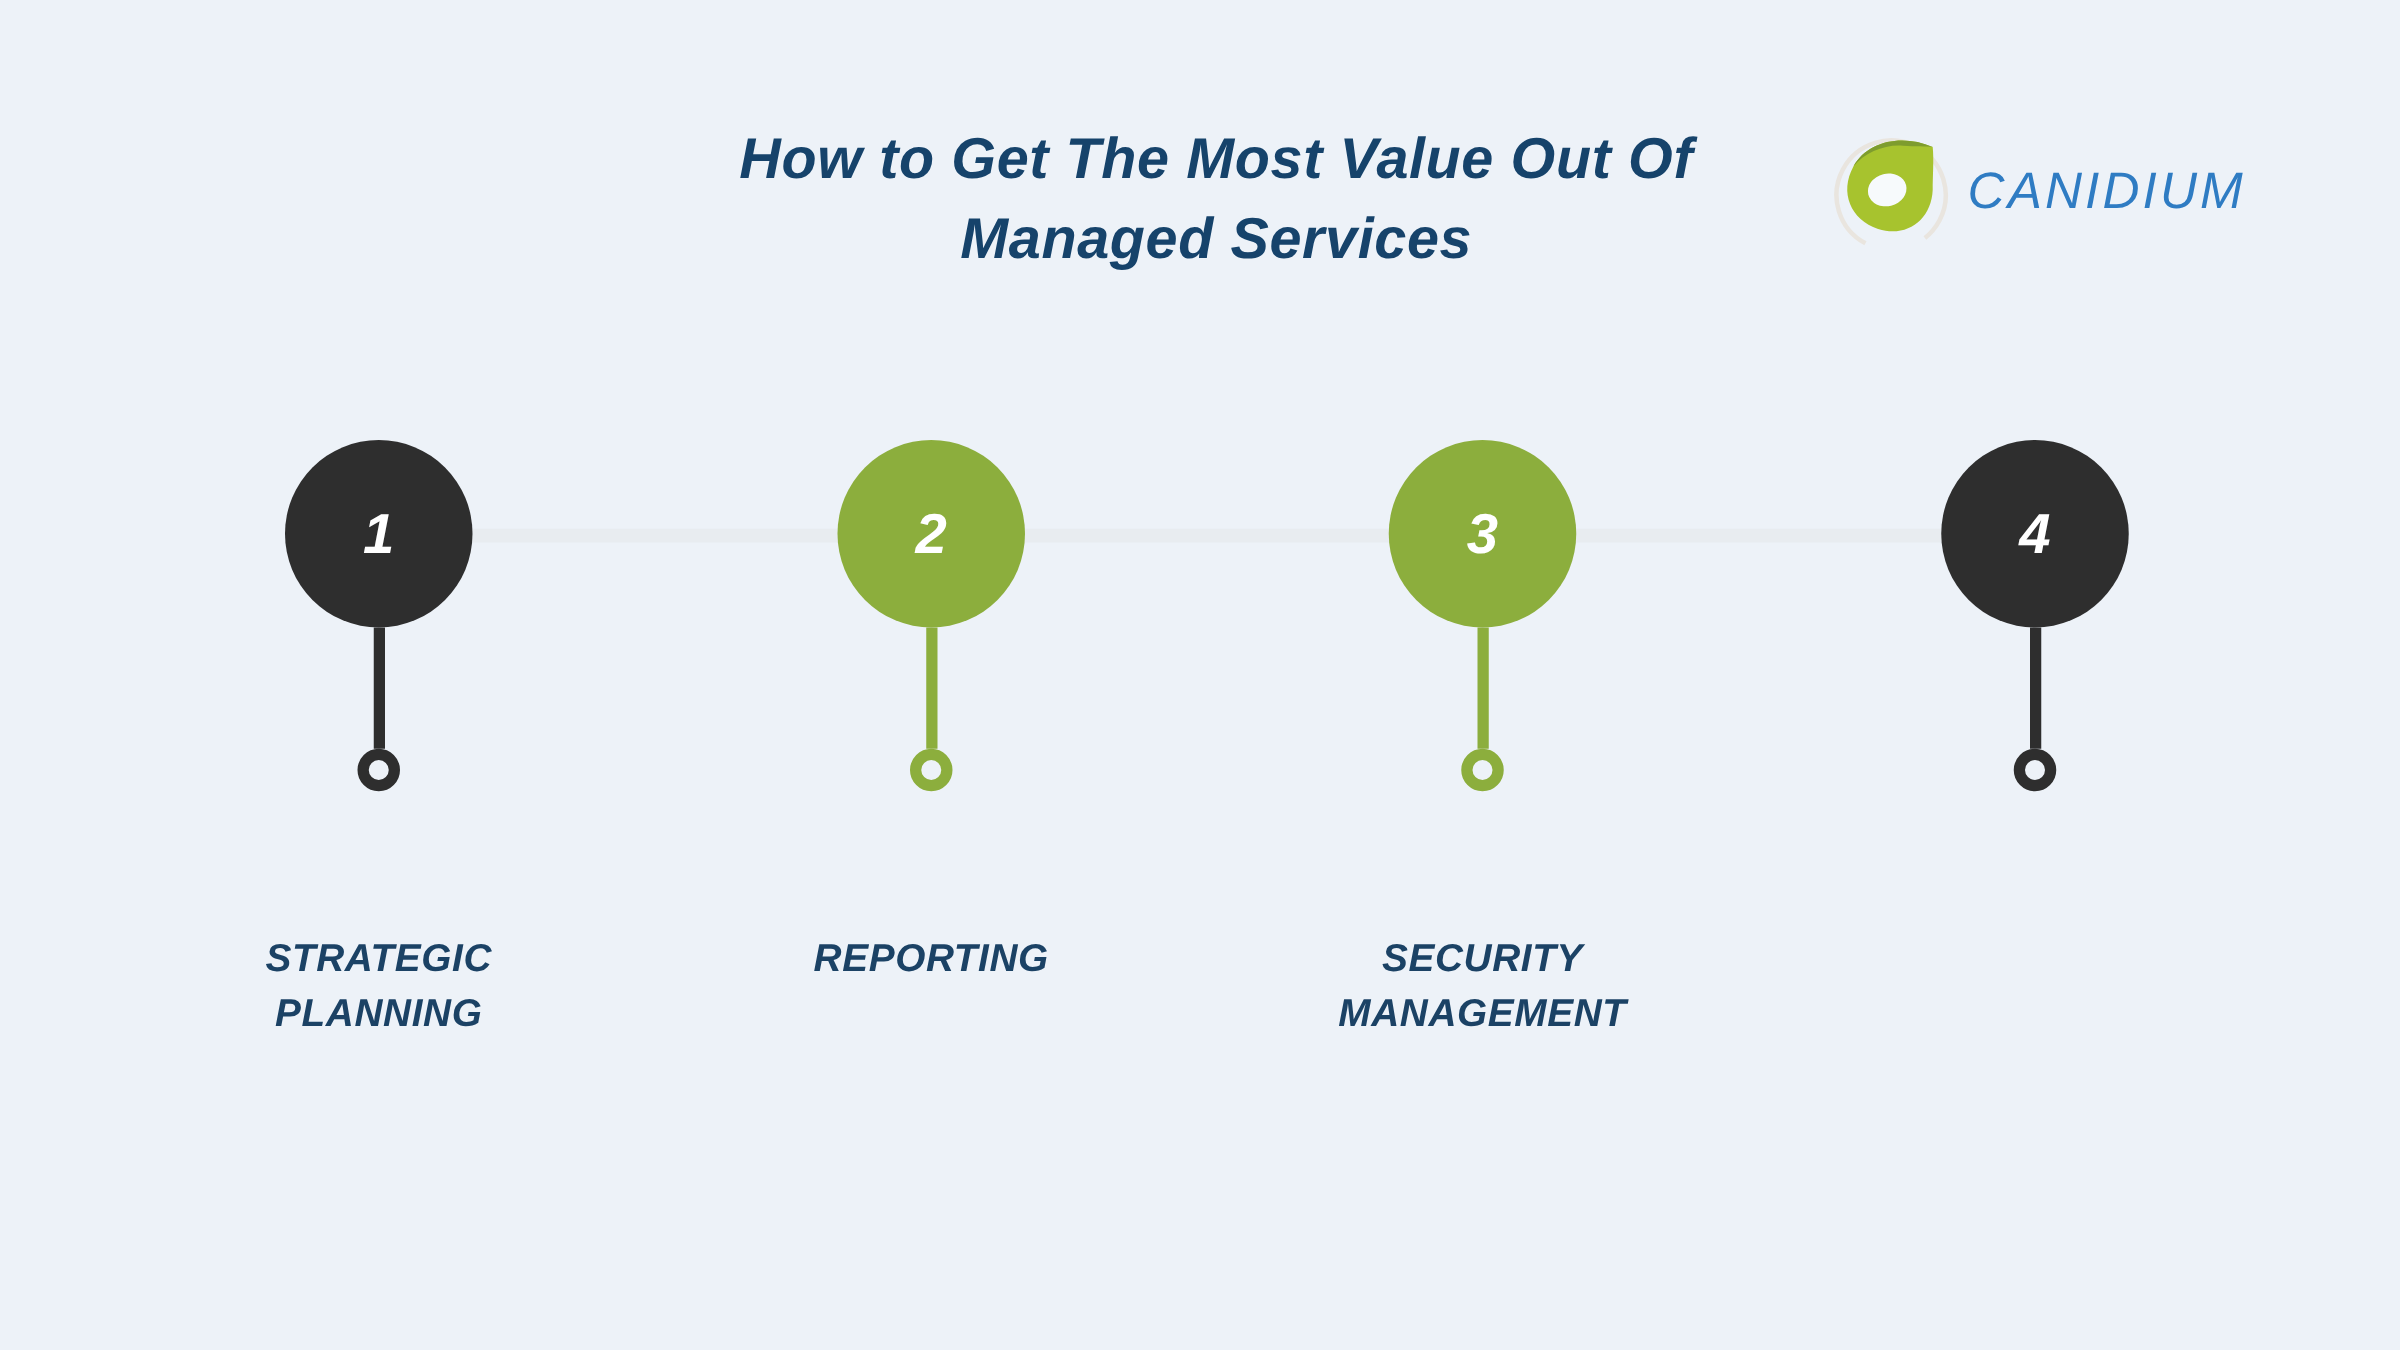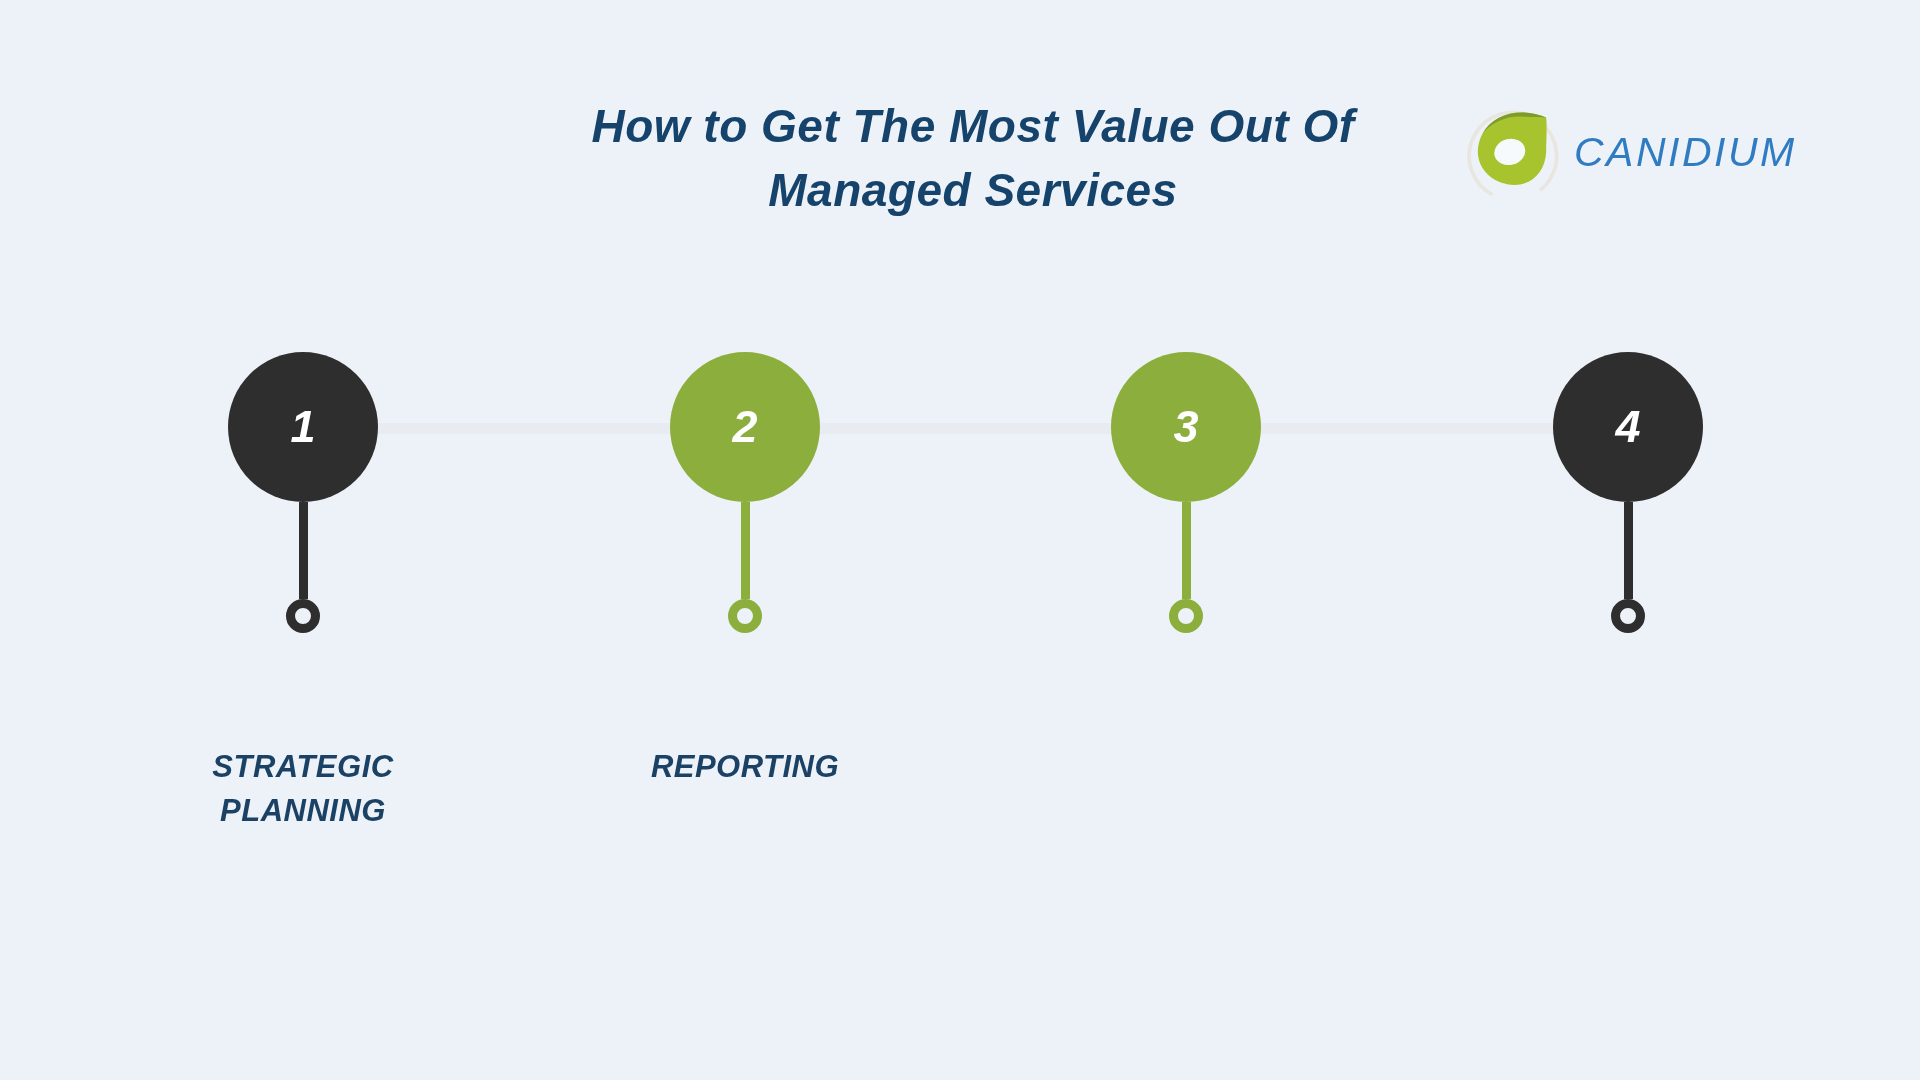--- a/index.html
+++ b/index.html
@@ -129,20 +129,24 @@
       <div>REPORTING</div>
     </div>
   </div>
 
   <div class="step" style="left: 965px; --c: #8CAE3D;">
     <div class="step-circle">
       <span class="step-number">3</span>
     </div>
     <div class="step-stem"></div>
     <div class="step-ring"></div>
+    <div class="step-label">
+      <div>SECURITY</div>
+      <div>MANAGEMENT</div>
+    </div>
   </div>
 
   <div class="step" style="left: 1407px; --c: #2E2E2E;">
     <div class="step-circle">
       <span class="step-number">4</span>
     </div>
     <div class="step-stem"></div>
     <div class="step-ring"></div>
     <div class="step-label">
     </div>

